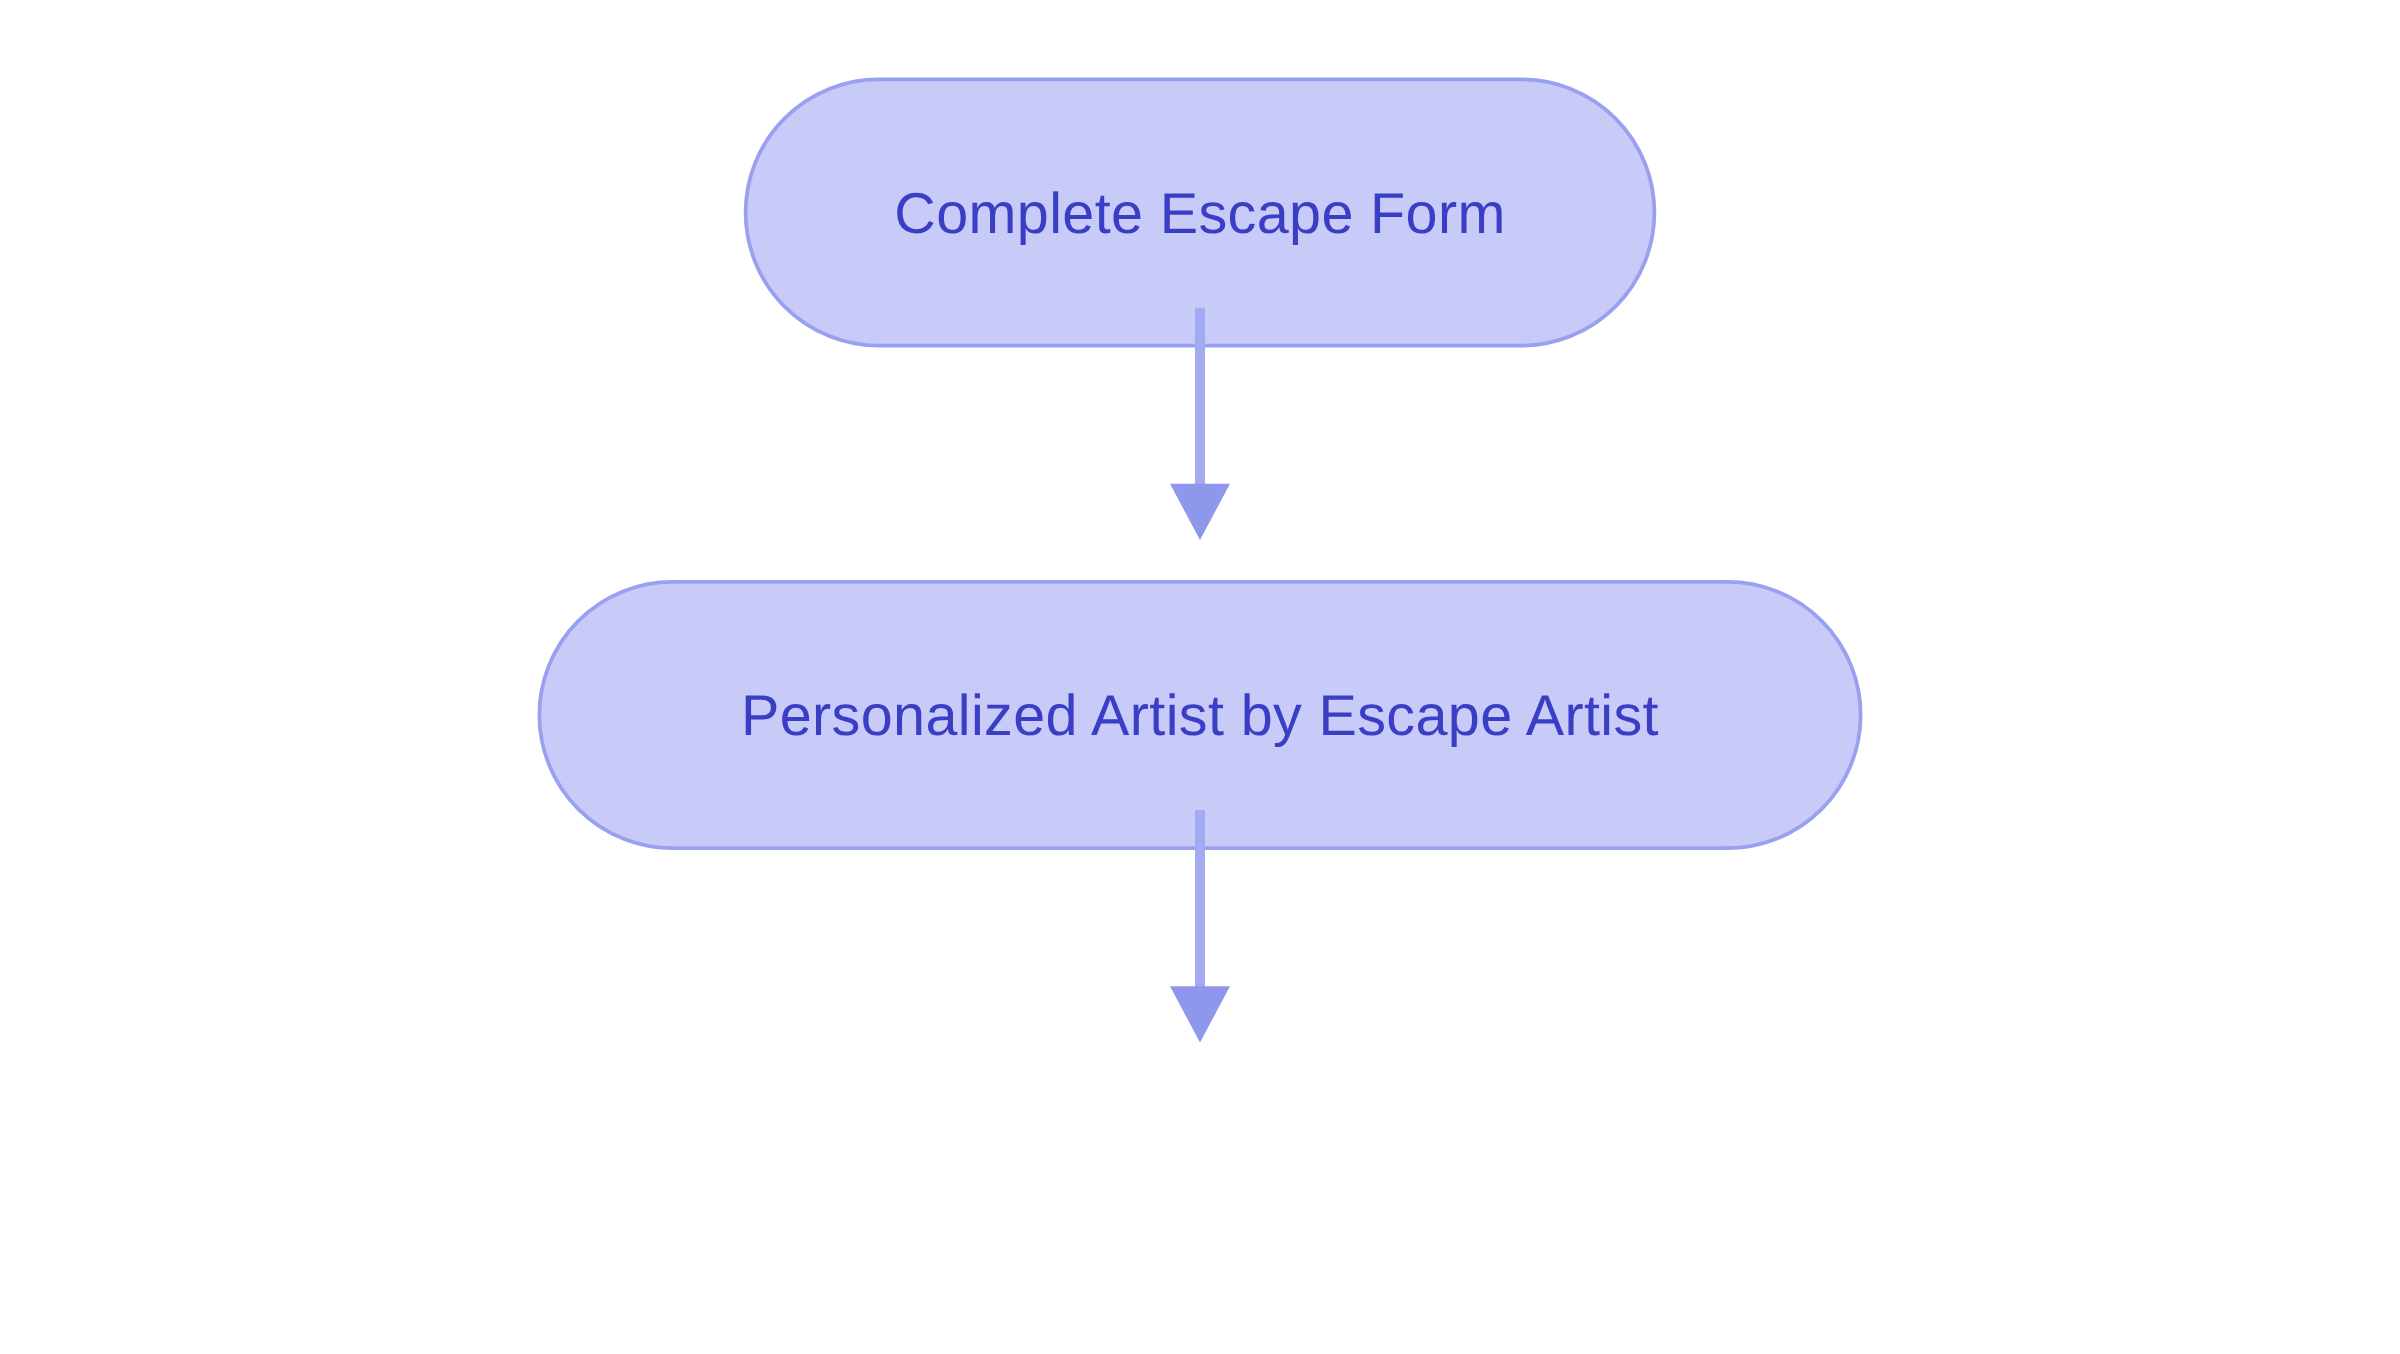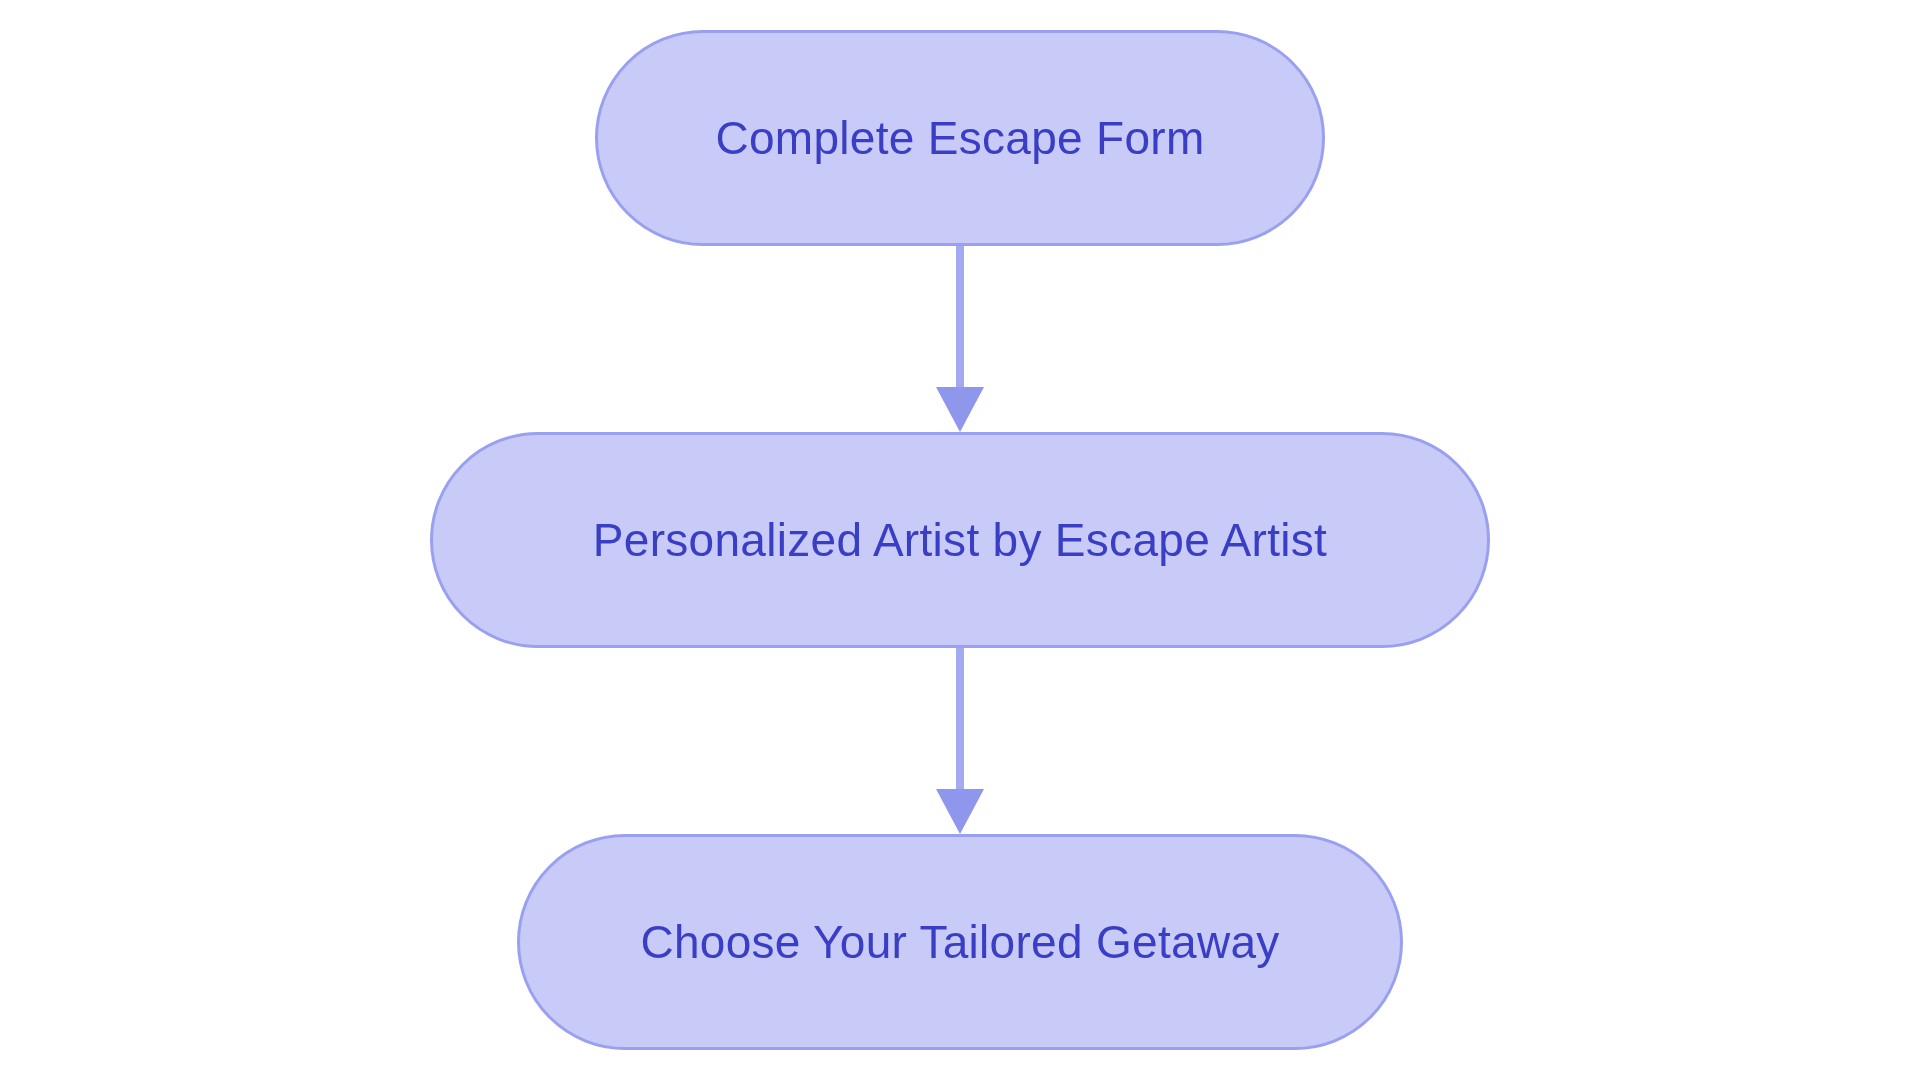--- a/index.html
+++ b/index.html
@@ -18,20 +18,21 @@
   .node {
     position: absolute;
     box-sizing: border-box;
     background: var(--node-fill, #c8cbf8);
     border: 3px solid var(--node-border, #99a0f0);
     border-radius: 112px; 
     display: flex;
     align-items: center;
     justify-content: center;
     text-align: center;
+    margin-top: 32px;
   }
   .node .label {
     font-size: 46px;
     font-weight: 400;
     letter-spacing: 0.3px;
     color: var(--node-text, #3a3ec5);
     white-space: nowrap;
   }
   .n1 { left: 595px; top: 30px;  width: 730px;  height: 216px; }
   .n2 { left: 430px; top: 432px; width: 1060px; height: 216px; }
@@ -65,17 +66,14 @@
 
   <div class="node n2">
     <span class="label">Personalized Artist by Escape Artist</span>
   </div>
 
   <svg class="arrow a2" viewBox="0 0 48 186" aria-hidden="true">
     <rect class="stem" x="20" y="0" width="8" height="146"></rect>
     <polygon class="head" points="0,141 48,141 24,186"></polygon>
   </svg>
 
-  <div class="node n3">
-    <span class="label">Choose Your Tailored Getaway</span>
-  </div>
 
 </div>
 
 </body></html>

